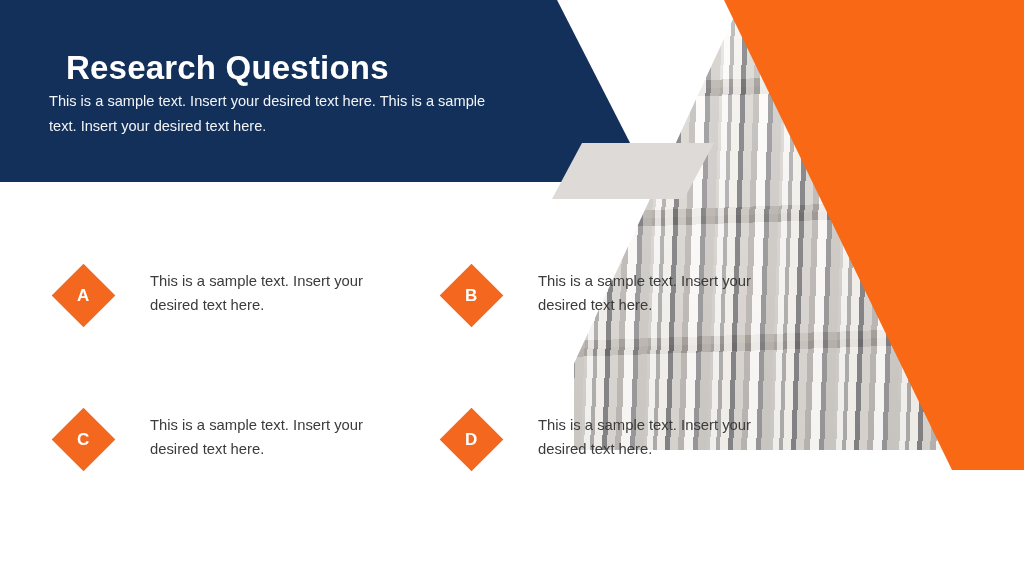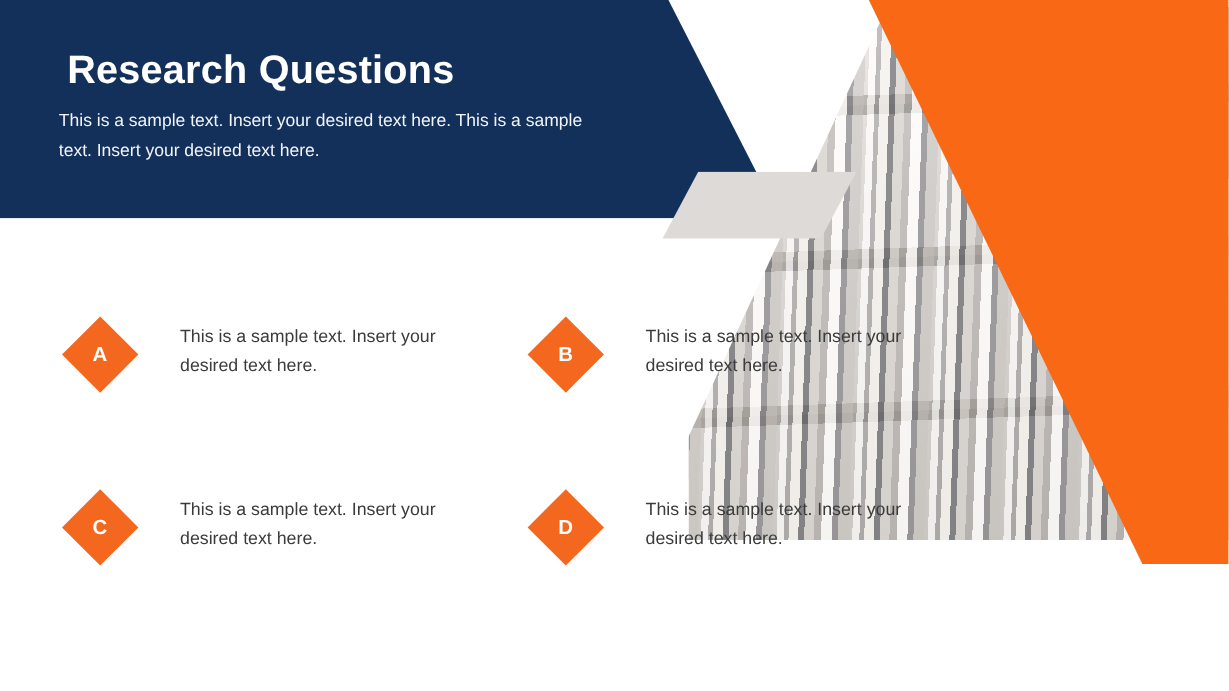--- a/index.html
+++ b/index.html
@@ -90,21 +90,21 @@
   }
 
   .title {
     position: absolute;
     left: 50px;
     top: 33px;
     font-size: 33px;
     font-weight: bold;
     letter-spacing: 0.2px;
     color: #ffffff;
-    margin: 6px;
+    margin: 16px;
   }
   .subtitle {
     position: absolute;
     left: 49px;
     top: 89px;
     width: 450px;
     font-size: 14.6px;
     line-height: 25px;
     color: #f2f4f7;
     margin: 0;

